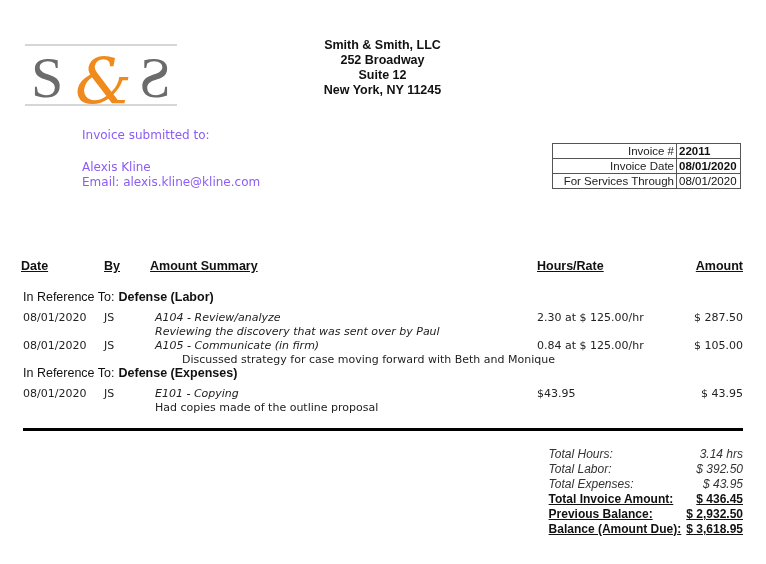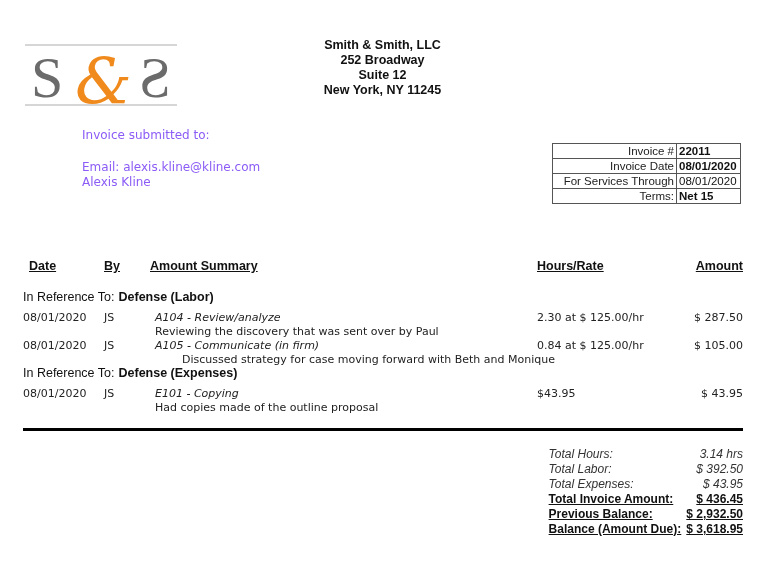--- a/index.html
+++ b/index.html
@@ -44,60 +44,56 @@
 <div class="abs firm">
   <div>Smith &amp; Smith, LLC</div>
   <div>252 Broadway</div>
   <div>Suite 12</div>
   <div>New York, NY 11245</div>
 </div>
 
 <div class="abs billto">
   <div>Invoice submitted to:</div>
   <div class="gap"></div>
+  <div>Alexis Kline</div>
   <div>Email:  alexis.kline@kline.com</div>
-  <div>Alexis Kline</div>
 </div>
 
 <table class="meta">
   <tbody>
       <tr>
     <td class="k">Invoice #</td>
     <td class="v b">22011</td>
   </tr>
   <tr>
     <td class="k">Invoice Date</td>
     <td class="v b">08/01/2020</td>
   </tr>
   <tr>
     <td class="k">For Services Through</td>
     <td class="v">08/01/2020</td>
   </tr>
-  <tr>
-    <td class="k">Terms:</td>
-    <td class="v b">Net 15</td>
-  </tr>
 </tbody>
   </table>
 
-<div class="abs hdr" style="left:29px;">Date</div>
+<div class="abs hdr" style="left:21px;">Date</div>
 <div class="abs hdr" style="left:104px;">By</div>
 <div class="abs hdr" style="left:150px;">Amount Summary</div>
 <div class="abs hdr" style="left:537px;">Hours/Rate</div>
 <div class="abs hdr" style="right:23px;margin-left:36px;">Amount</div>
 
 <div class="abs ref" style="top:290px;">
   <span>In Reference To:</span><b>Defense (Labor)</b>
 </div>
 
 <div>
   <div class="abs row" style="left:23px;top:311px;">08/01/2020</div>
   <div class="abs row" style="left:104px;top:311px;">JS</div>
   <div class="abs row svc" style="left:155px;top:311px;">A104 - Review/analyze</div>
-  <div class="abs row" style="left:155px;top:325px;">Reviewing the discovery that was sent over by Paul</div>
+  <div class="abs row" style="left:155px;top:325px;font-style:italic;">Reviewing the discovery that was sent over by Paul</div>
   <div class="abs row" style="left:537px;top:311px;">2.30 at $ 125.00/hr</div>
   <div class="abs row" style="right:23px;top:311px;">$ 287.50</div>
 </div>
 
 <div>
   <div class="abs row" style="left:23px;top:339px;">08/01/2020</div>
   <div class="abs row" style="left:104px;top:339px;">JS</div>
   <div class="abs row svc" style="left:155px;top:339px;">A105 - Communicate (in firm)</div>
   <div class="abs row" style="left:155px;top:353px;margin-left:27px;">Discussed strategy for case moving forward with Beth and Monique</div>
   <div class="abs row" style="left:537px;top:339px;">0.84 at $ 125.00/hr</div>

